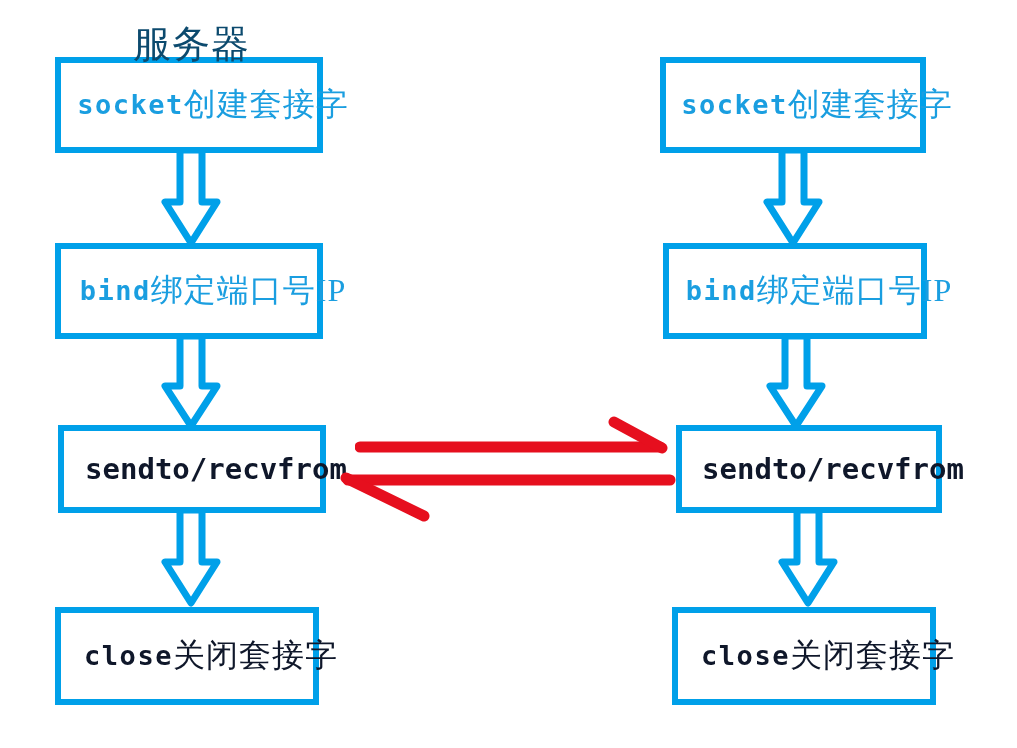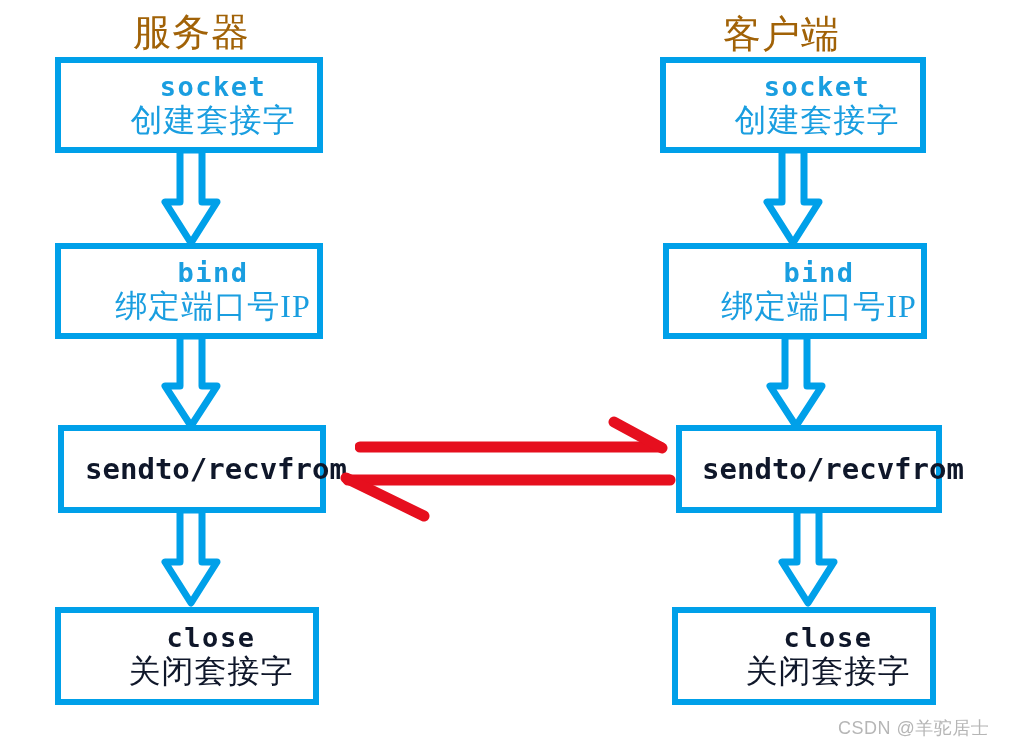--- a/index.html
+++ b/index.html
@@ -15,38 +15,39 @@
     position: relative;
     width: 1017px;
     height: 748px;
     background: #ffffff;
     overflow: hidden;
   }
 
   
   .col-title {
     position: absolute;
-    color: #a16207;
+    color: #0c4a6e;
     font-family: "Liberation Serif", serif;
     font-size: 38px;
     font-weight: 400;
     line-height: 40px;
     letter-spacing: 1px;
     white-space: nowrap;
     z-index: 5;
+    margin-top: 12px;
   }
 
   
   .node {
     position: absolute;
     box-sizing: border-box;
     border: 6px solid #00a0e9;
     background: #ffffff;
     display: flex;
-    flex-direction: column;
+    flex-direction: row;
     align-items: center;
     justify-content: center;
     z-index: 3;
     padding-left: 48px;
   }
   .node .fn {
     font-family: "DejaVu Sans Mono", monospace;
     font-size: 27px;
     font-weight: bold;
     letter-spacing: 1.5px;
@@ -129,21 +130,20 @@
     <svg width="96" height="100" viewBox="0 0 96 100">
       <path d="M37 0 L59 0 L59 52 L74 52 L48 93 L22 52 L37 52 Z" fill="#ffffff" stroke="#00a0e9" stroke-width="7" stroke-linejoin="round" stroke-linecap="round"></path>
     </svg>
   </div>
 
   <div class="node" style="left:55px; top:607px; width:264px; height:98px;">
     <span class="fn ink-red">close</span>
     <span class="cn ink-red">关闭套接字</span>
   </div>
 
-  <div class="col-title" style="left:723px; top:14px;">客户端</div>
 
   <div class="node" style="left:660px; top:57px; width:266px; height:96px;">
     <span class="fn ink-blue">socket</span>
     <span class="cn ink-blue">创建套接字</span>
   </div>
 
   <div class="blockarrow" style="left:745px; top:150px;">
     <svg width="96" height="100" viewBox="0 0 96 100">
       <path d="M37 0 L59 0 L59 52 L74 52 L48 93 L22 52 L37 52 Z" fill="#ffffff" stroke="#00a0e9" stroke-width="7" stroke-linejoin="round" stroke-linecap="round"></path>
     </svg>
@@ -182,15 +182,14 @@
     </svg>
   </div>
 
   <div class="redlink" style="left:338px; top:468px;">
     <svg width="340" height="56" viewBox="0 0 340 56">
       <path d="M10 12 L332 12" stroke="#e60f1e" stroke-width="11" stroke-linecap="round" fill="none"></path>
       <path d="M8 10 L86 48" stroke="#e60f1e" stroke-width="11" stroke-linecap="round" fill="none"></path>
     </svg>
   </div>
 
-  <div class="watermark" style="left:838px; top:716px;">CSDN @羊驼居士</div>
 
 </div>
 
 </body></html>

